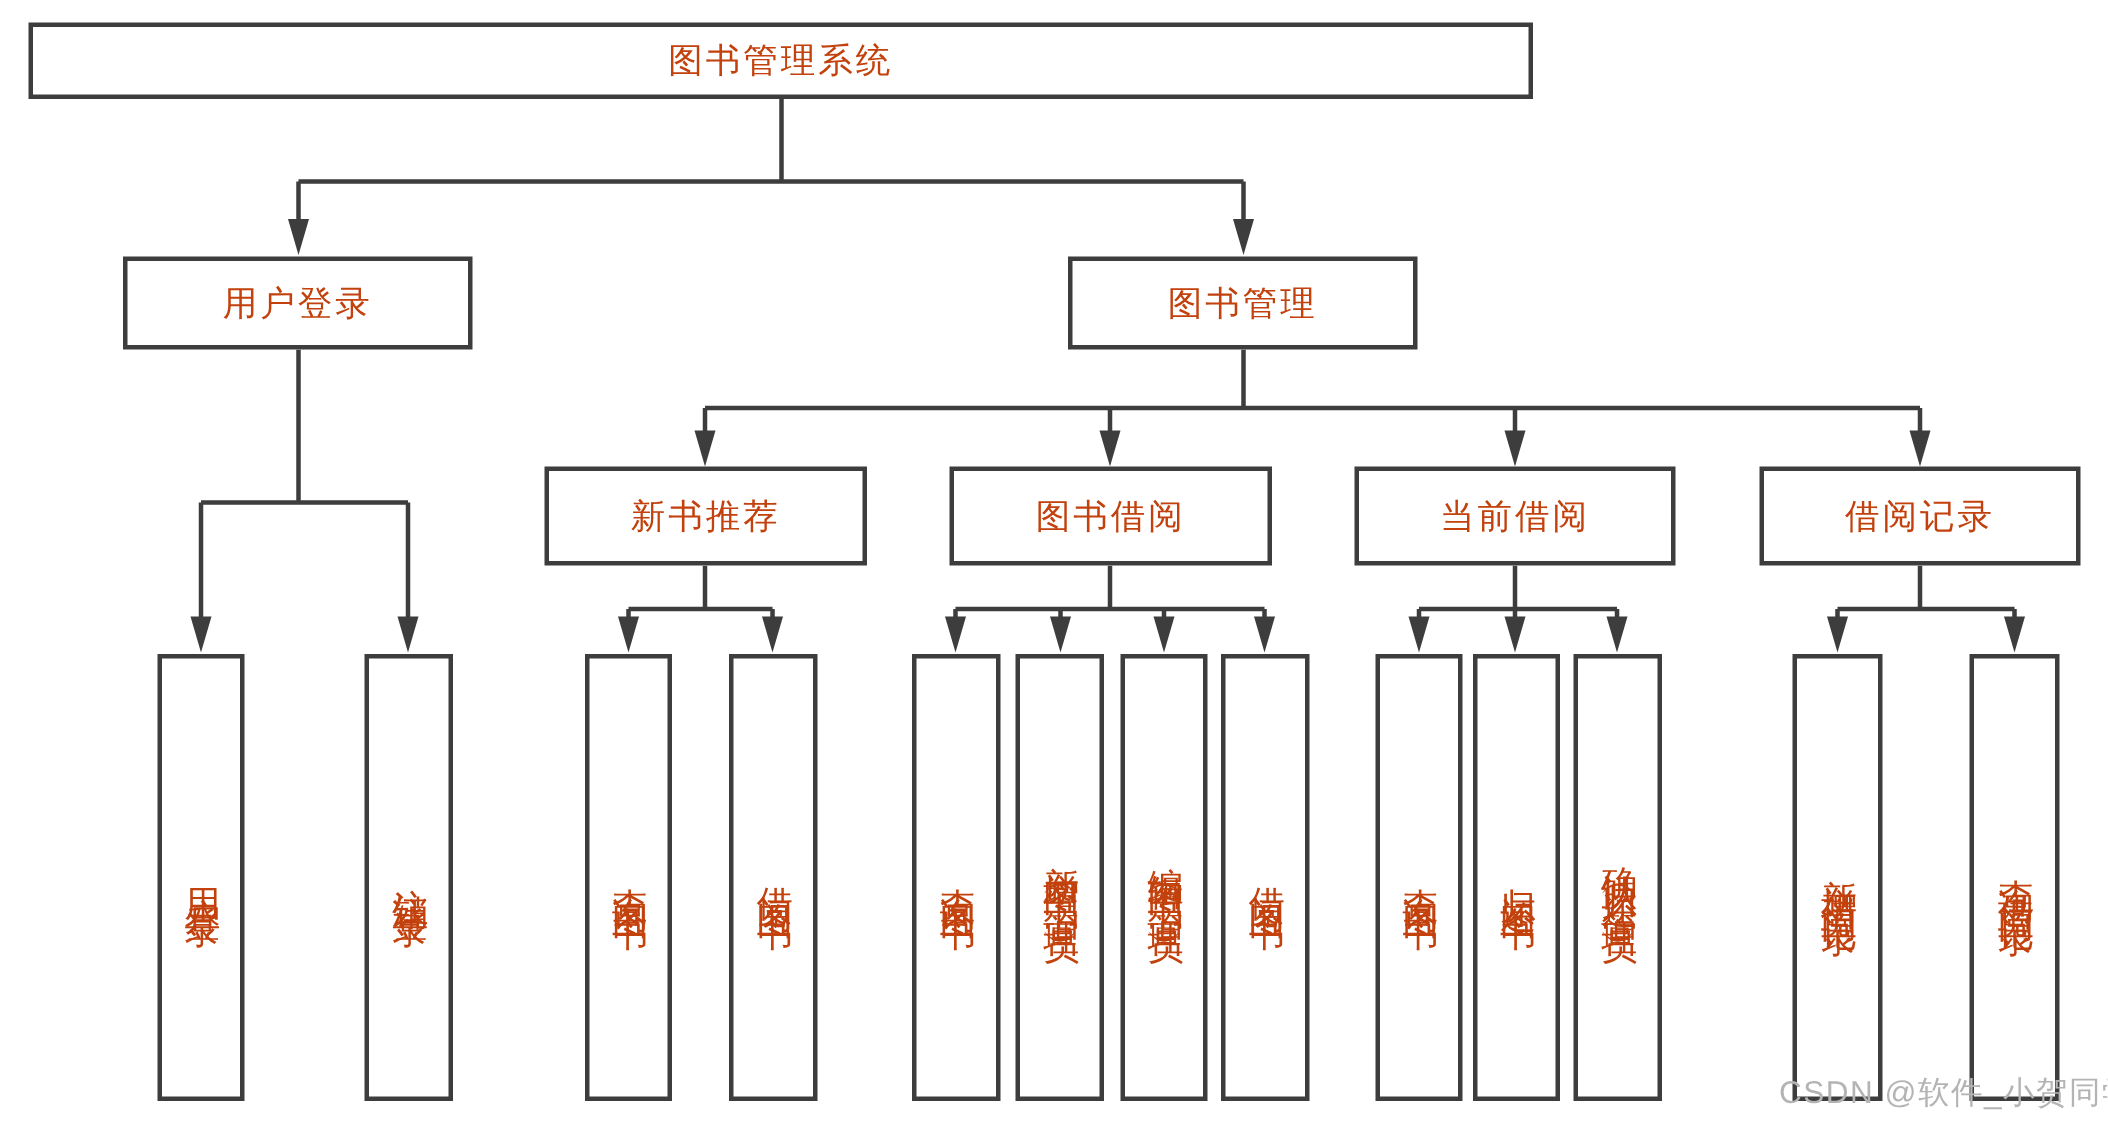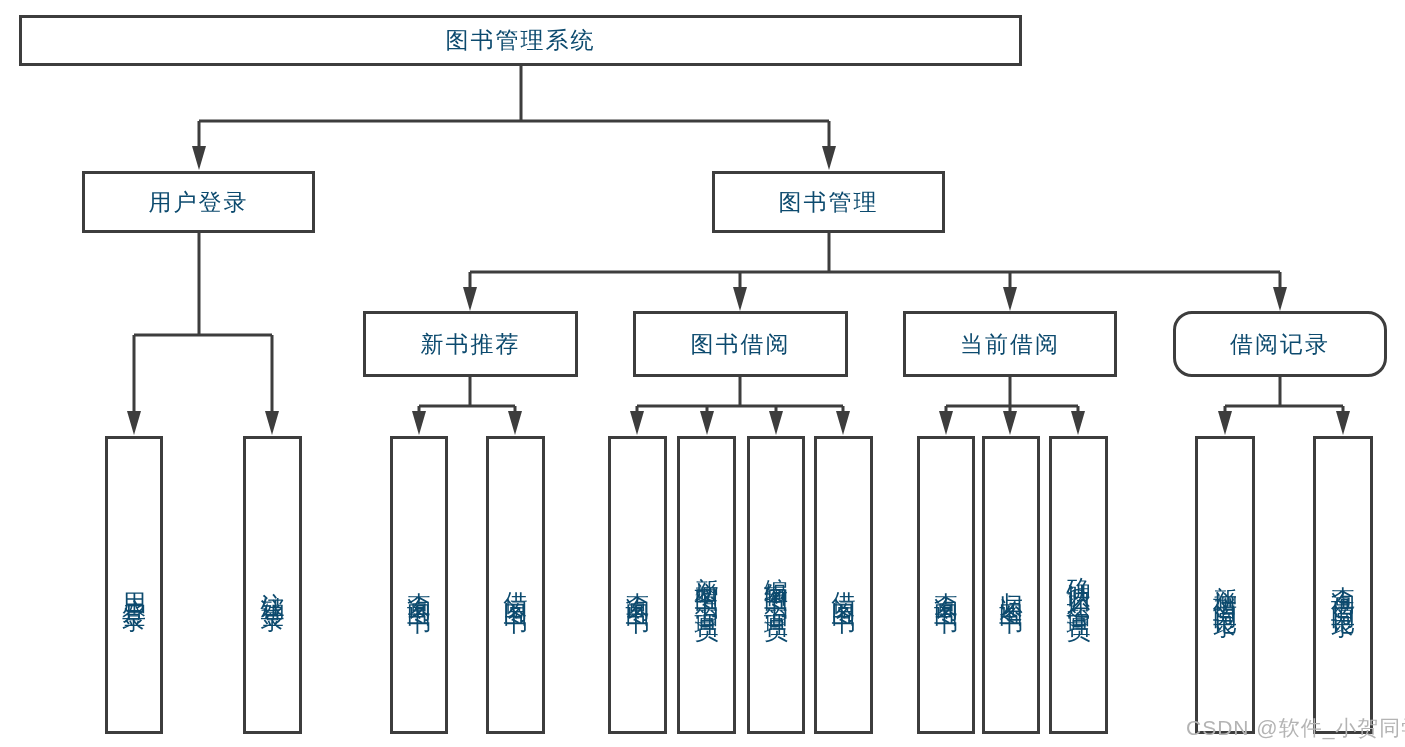--- a/index.html
+++ b/index.html
@@ -19,21 +19,21 @@
     position: absolute;
     left: 0;
     top: 0;
     pointer-events: none;
   }
   .box {
     position: absolute;
     box-sizing: border-box;
     border: 3px solid #3d3d3d;
     background: #ffffff;
-    color: #0c4a6e;
+    color: #c2410c;
     display: flex;
     align-items: center;
     justify-content: center;
     text-align: center;
     line-height: 1;
   }
   .box.h-node {
     font-size: 23px;
     letter-spacing: 2px;
   }
@@ -106,21 +106,21 @@
   </svg>
 
   <div class="box root-node" style="left:19px; top:15px; width:1003px; height:51px;">图书管理系统</div>
 
   <div class="box h-node" style="left:82px; top:171px; width:233px; height:62px;">用户登录</div>
   <div class="box h-node" style="left:363px; top:311px; width:215px; height:66px;">新书推荐</div>
 
   <div class="box h-node" style="left:712px; top:171px; width:233px; height:62px;">图书管理</div>
   <div class="box h-node" style="left:633px; top:311px; width:215px; height:66px;">图书借阅</div>
   <div class="box h-node" style="left:903px; top:311px; width:214px; height:66px;">当前借阅</div>
-  <div class="box h-node" style="left:1173px; top:311px; width:214px; height:66px;border-radius:19px;">借阅记录</div>
+  <div class="box h-node" style="left:1173px; top:311px; width:214px; height:66px;">借阅记录</div>
 
   <div class="box leaf" style="left:105px; top:436px; width:58px; height:298px;">用户登录</div>
   <div class="box leaf" style="left:243px; top:436px; width:59px; height:298px;">注销登录</div>
 
   <div class="box leaf" style="left:390px; top:436px; width:58px; height:298px;">查询图书</div>
   <div class="box leaf" style="left:486px; top:436px; width:59px; height:298px;">借阅图书</div>
 
   <div class="box leaf" style="left:608px; top:436px; width:59px; height:298px;">查询图书</div>
   <div class="box leaf" style="left:677px; top:436px; width:59px; height:298px;">新增图书（管理员）</div>
   <div class="box leaf" style="left:747px; top:436px; width:58px; height:298px;">编辑图书（管理员）</div>

